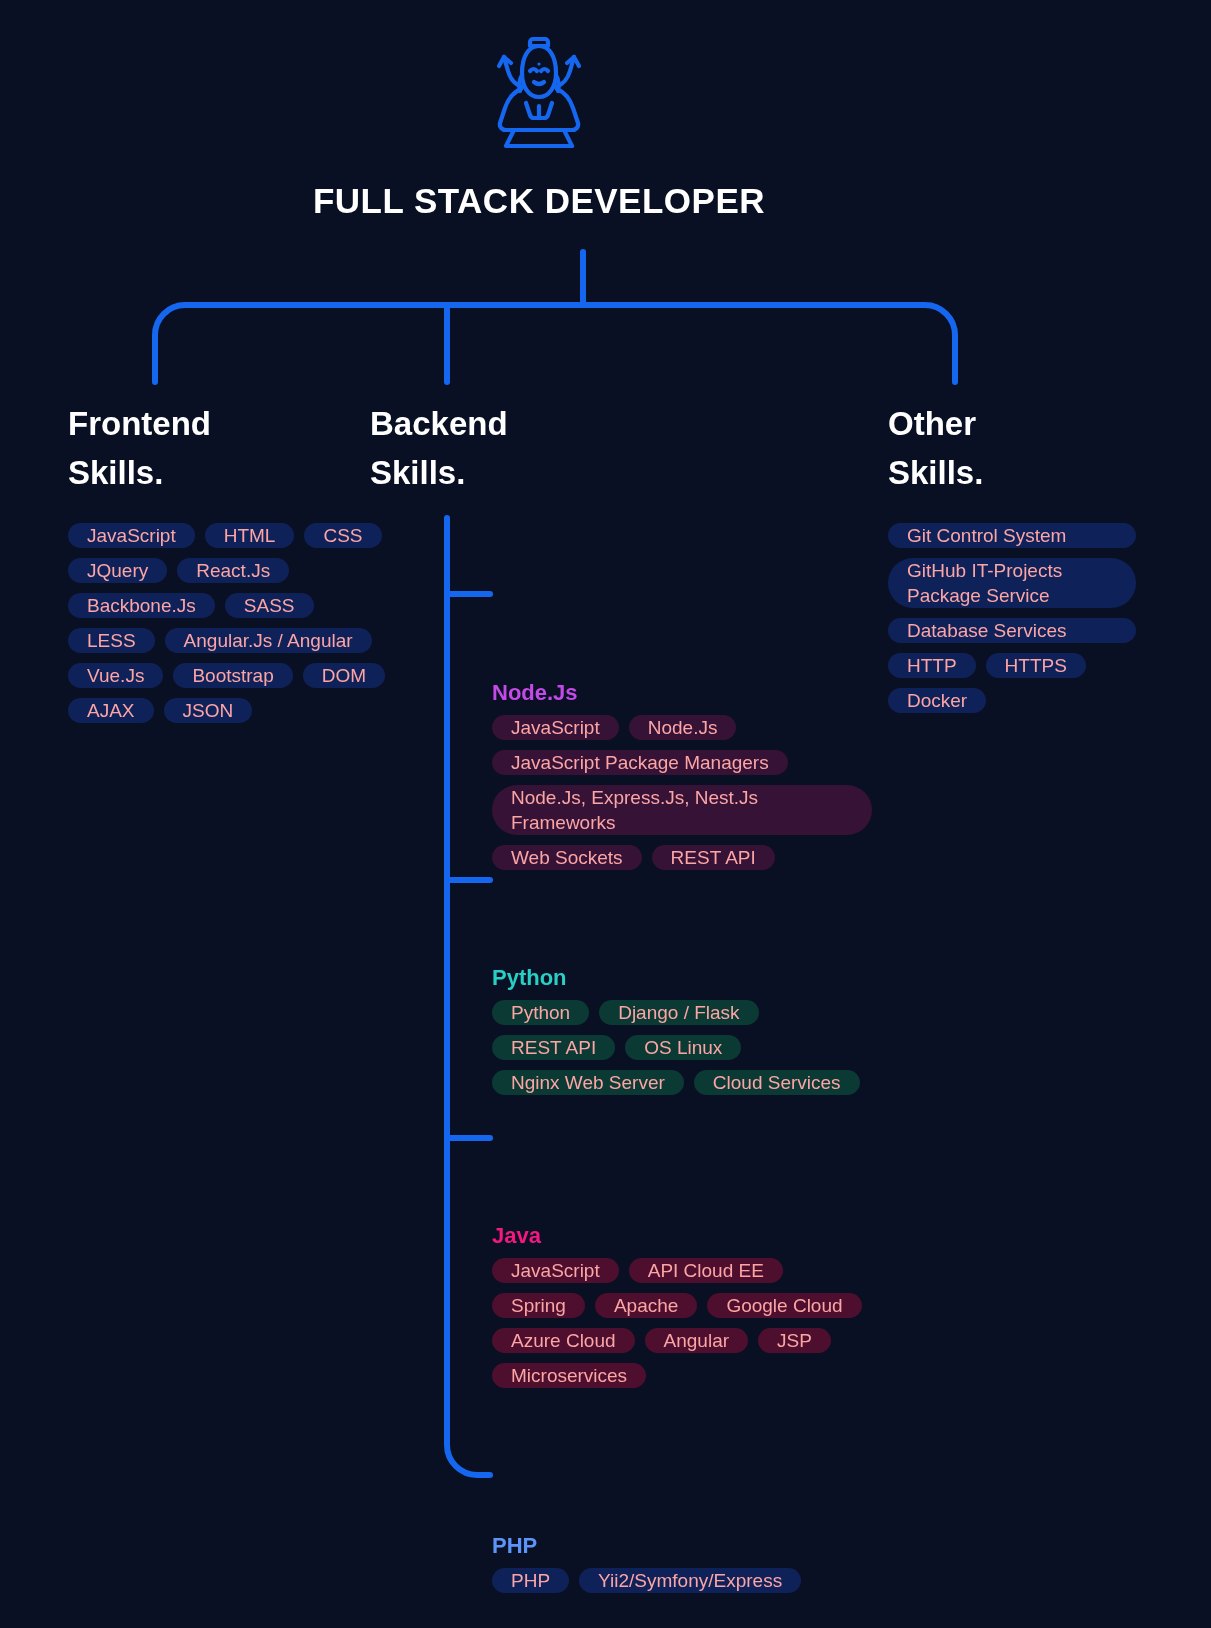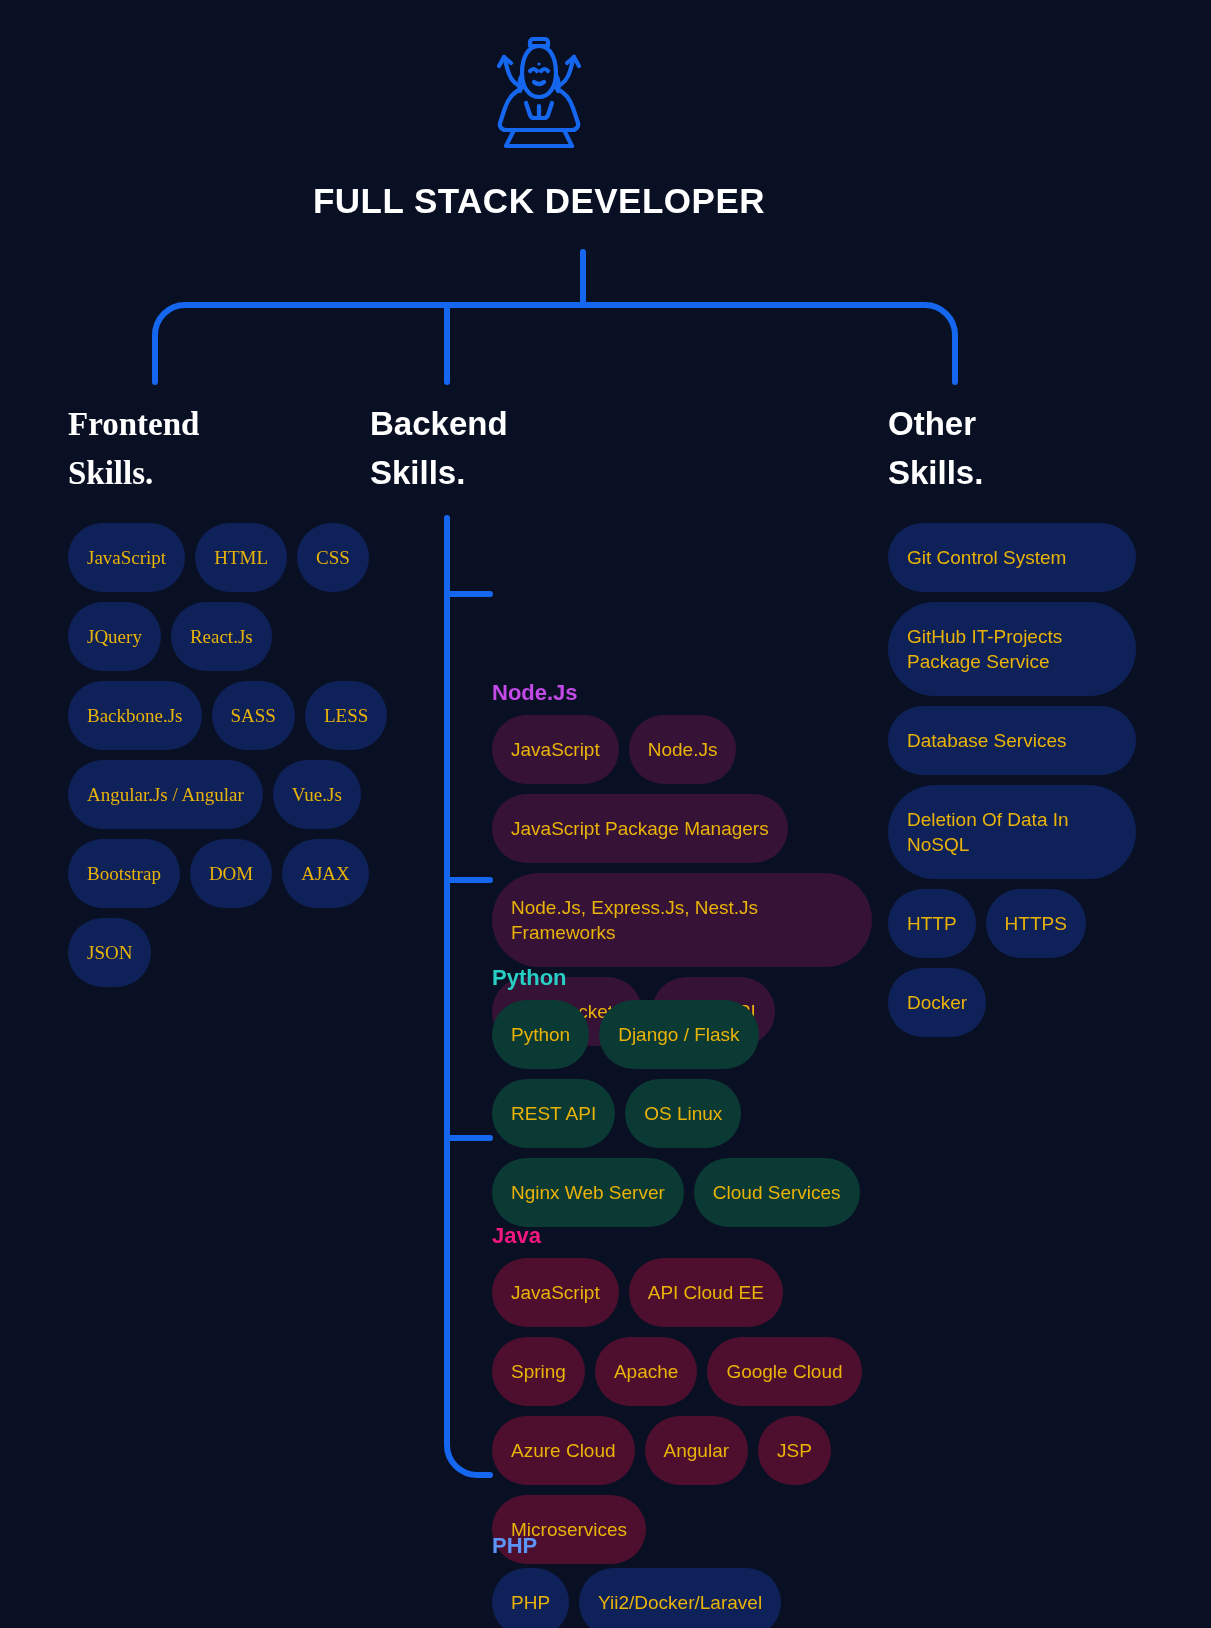--- a/index.html
+++ b/index.html
@@ -53,21 +53,21 @@
   .columns {
     position: absolute;
     top: 400px;
     left: 0;
     width: 1211px;
   }
   .col {
     position: absolute;
     top: 0;
   }
-  .col-frontend { left: 68px;  width: 330px; font-family: Liberation Serif, serif; }
+  .col-frontend { left: 68px;  width: 330px; }
   .col-backend  { left: 370px; width: 500px; }
   .col-other    { left: 888px; width: 260px; }
 
   .col-heading {
     font-size: 33px;
     font-weight: bold;
     line-height: 1.48;
     color: #ffffff;
     white-space: pre-line;
     margin: 0 0 0 0;
@@ -76,24 +76,24 @@
   
   .pill-wrap {
     display: flex;
     flex-wrap: wrap;
     gap: 10px 10px;
     align-content: flex-start;
   }
   .pill {
     display: inline-block;
     border-radius: 999px;
-    padding: 22px 19px;
+    padding: 0 19px;
     font-size: 19px;
     line-height: 1.32;
-    color: #eab308;
+    color: #fca5a5;
     white-space: pre-line;
   }
   .pill.wide { width: 100%; box-sizing: border-box; }
 
   .pill-blue   { background: #0f2159; }
   .pill-purple { background: #351236; }
   .pill-teal   { background: #0a3a33; }
   .pill-maroon { background: #4d0f2d; }
 
   
@@ -232,34 +232,33 @@
           <span class="pill pill-maroon">Angular</span>
           <span class="pill pill-maroon">JSP</span>
           <span class="pill pill-maroon">Microservices</span>
         </div>
       </div>
 
       <div class="subsection" style="top:1023px; width:420px;">
         <div class="sub-title sub-title-php">PHP</div>
         <div class="sub-pills">
           <span class="pill pill-blue">PHP</span>
-          <span class="pill pill-blue">Yii2/Docker/Laravel</span>
+          <span class="pill pill-blue">Yii2/Symfony/Express</span>
         </div>
       </div>
 
     </div>
   </div>
 
   <div class="col col-other">
     <div class="col-heading">Other
 Skills.</div>
     <div class="pill-wrap other-pills">
       <span class="pill pill-blue wide">Git Control System</span>
       <span class="pill pill-blue wide">GitHub IT-Projects Package Service</span>
       <span class="pill pill-blue wide">Database Services</span>
-      <span class="pill pill-blue wide">Deletion Of Data In NoSQL</span>
       <span class="pill pill-blue">HTTP</span>
       <span class="pill pill-blue">HTTPS</span>
       <span class="pill pill-blue">Docker</span>
     </div>
   </div>
 
 </div>
 
 </body></html>

